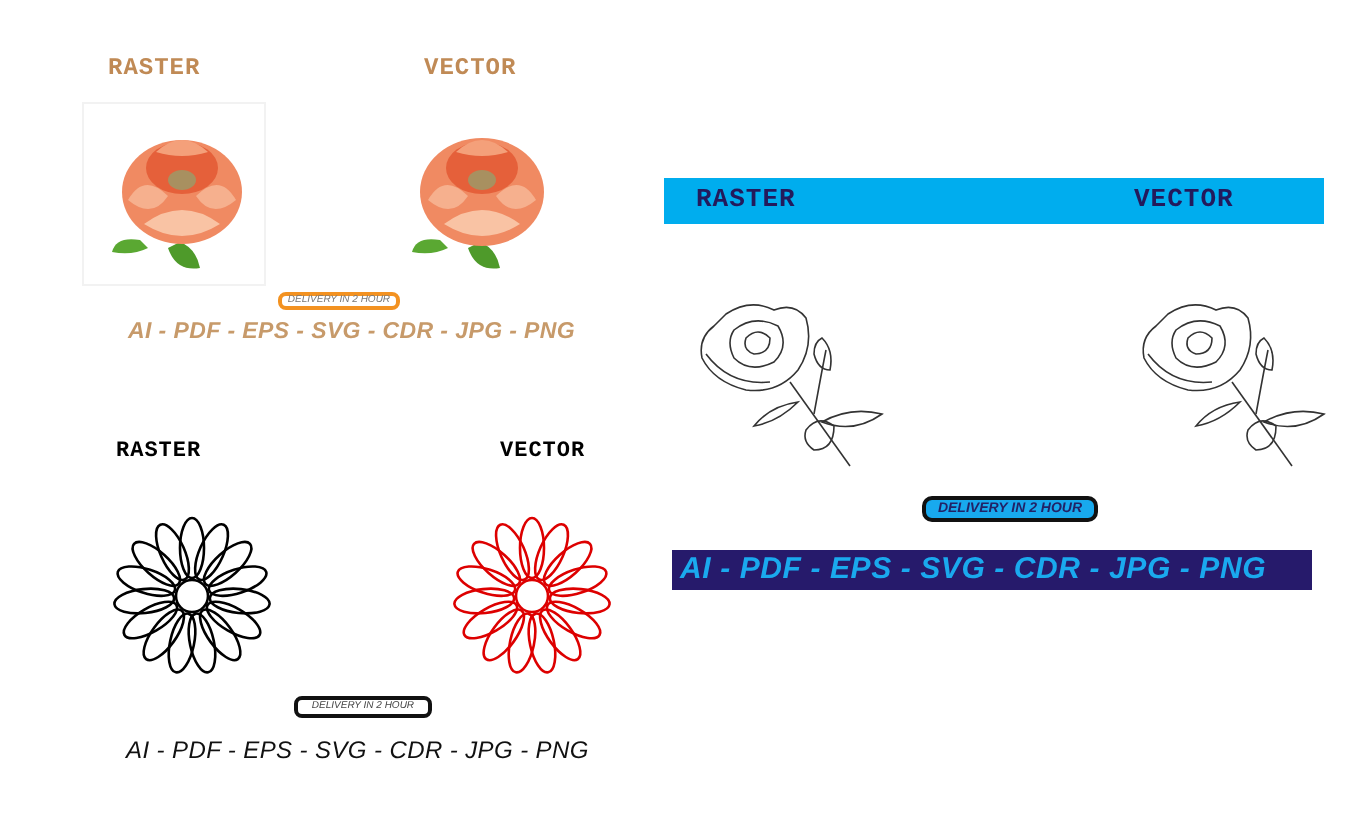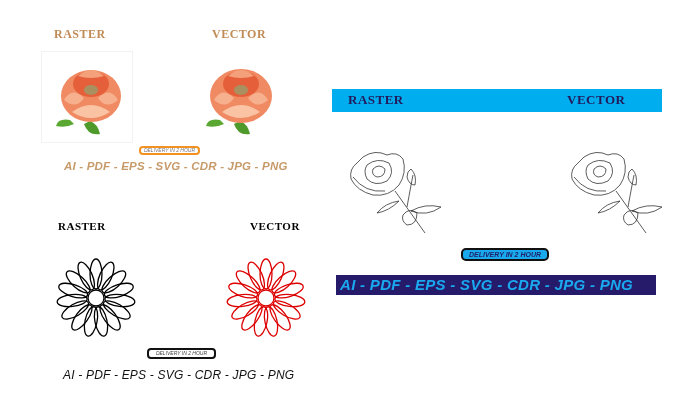--- a/index.html
+++ b/index.html
@@ -1,18 +1,18 @@
 <!DOCTYPE html>
 <html><head>
 <meta charset="utf-8">
 <style>
   * { margin:0; padding:0; box-sizing:border-box; }
   body { width:680px; height:409px; background:#ffffff; position:relative; overflow:hidden; font-family:"Liberation Sans", sans-serif; }
   .abs { position:absolute; }
-  .slab { font-family:Liberation Serif, serif; font-weight:bold; letter-spacing:0.5px; }
+  .slab { font-family:Liberation Mono, monospace; font-weight:bold; letter-spacing:0.5px; }
   .formats { font-family:"Liberation Sans", sans-serif; font-style:italic; white-space:nowrap; }
   .badge { font-family:"Liberation Sans", sans-serif; font-style:italic; text-align:center; white-space:nowrap; }
 
   
   #p1-raster-title { left:54px; top:27px; font-size:12px; color:#c08a55; }
   #p1-vector-title { left:212px; top:27px; font-size:12px; color:#c08a55; }
   #p1-raster-frame { left:41px; top:51px; width:92px; height:92px; border:1px solid #f2f2f2; }
   #p1-badge { left:139px; top:146px; width:61px; height:9px; border:2px solid #f39221; border-radius:4px; font-size:5px; line-height:5px; color:#777; }
   #p1-formats { left:64px; top:160px; font-size:11.5px; color:#c79a6a; font-weight:bold; letter-spacing:0.2px; }
 

